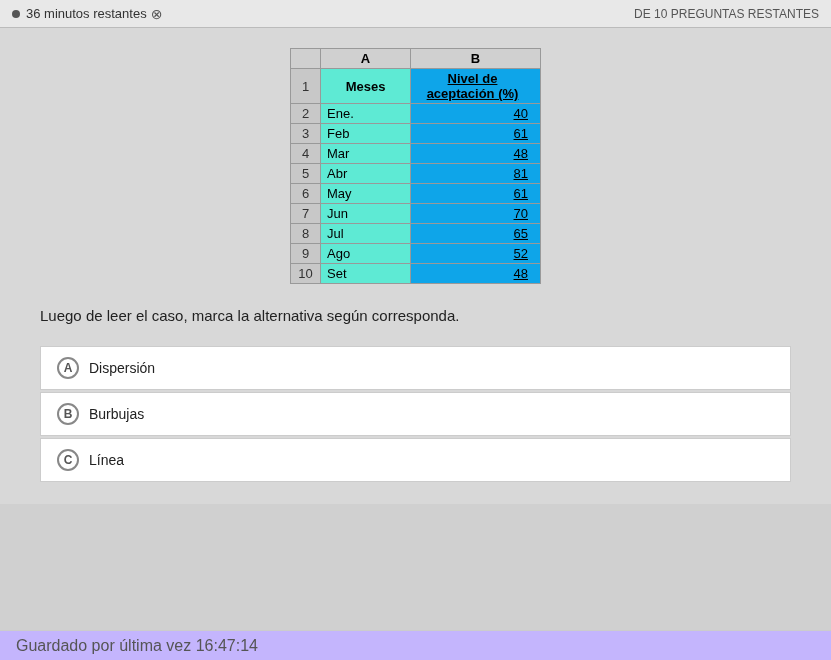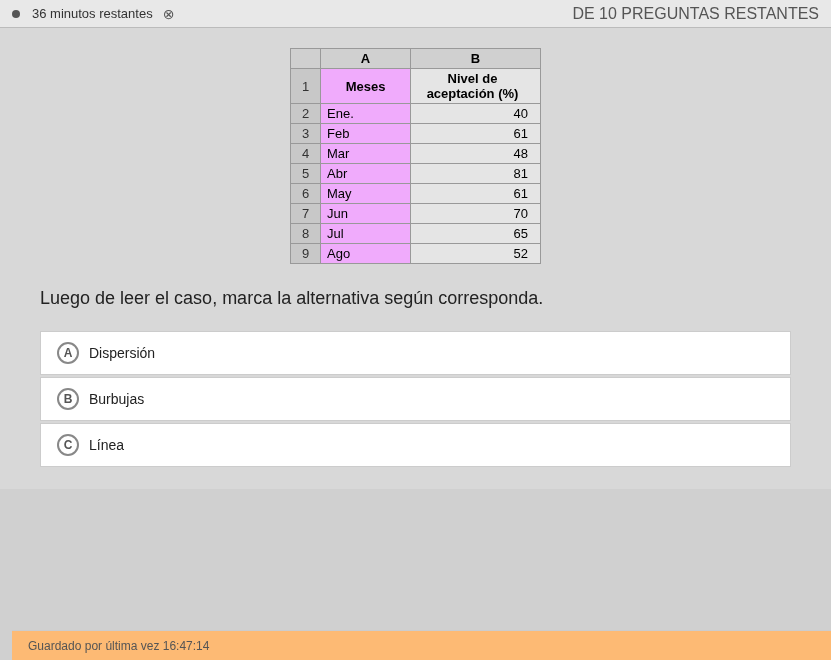--- a/index.html
+++ b/index.html
@@ -18,28 +18,28 @@
       height: 28px;
       display: flex;
       align-items: center;
       padding: 0 12px;
       border-bottom: 1px solid #bbb;
     }
 
     .top-bar-left {
       display: flex;
       align-items: center;
-      gap: 8px;
+      gap: 2px;
       font-size: 13px;
       color: #333;
     }
 
     .top-bar-right {
       margin-left: auto;
-      font-size: 16px;
+      font-size: 12px;
       color: #555;
     }
 
     .main-content {
       padding: 20px 40px;
       background: #d8d8d8;
     }
 
     
     .spreadsheet-wrapper {
@@ -63,47 +63,48 @@
 
     .spreadsheet tr td.row-num {
       background: #c8c8c8;
       text-align: center;
       font-weight: normal;
       color: #333;
       min-width: 30px;
     }
 
     .spreadsheet tr td.month-cell {
-      background: #f0abfc;
+      background: #5eead4;
       min-width: 90px;
     }
 
     .spreadsheet tr td.value-cell {
-      background: #e5e5e5;
+      background: #0ea5e9;
       text-align: right;
       min-width: 130px;
       padding-right: 12px;
+      text-decoration: underline;
     }
 
     
     .spreadsheet .col-header-row th {
       background: #d0d0d0;
       border: 1px solid #999;
       padding: 2px 6px;
       font-weight: bold;
       text-align: center;
     }
 
     
     .col-b-header-cell {
       text-align: center;
     }
 
     .question-text {
-      font-size: 18px;
+      font-size: 15px;
       color: #222;
       line-height: 1.6;
       margin-bottom: 18px;
       background: #d8d8d8;
     }
 
     .answer-options {
       display: flex;
       flex-direction: column;
       gap: 0;
@@ -133,26 +134,26 @@
       font-size: 12px;
       font-weight: bold;
       color: #555;
       flex-shrink: 0;
       background: white;
     }
 
     .footer-bar {
       position: absolute;
       bottom: 0;
-      left: 12px;
+      left: 0;
       right: 0;
-      background: #fdba74;
+      background: #c4b5fd;
       border-top: 1px solid #ccc;
       padding: 6px 16px;
-      font-size: 12px;
+      font-size: 16px;
       color: #555;
       height: 30px;
       display: flex;
       align-items: center;
     }
 
     .dot-icon {
       display: inline-block;
       width: 8px;
       height: 8px;
@@ -229,20 +230,25 @@
           <tr>
             <td class="row-num">8</td>
             <td class="month-cell">Jul</td>
             <td class="value-cell">65</td>
           </tr>
           <tr>
             <td class="row-num">9</td>
             <td class="month-cell">Ago</td>
             <td class="value-cell">52</td>
           </tr>
+          <tr>
+            <td class="row-num">10</td>
+            <td class="month-cell">Set</td>
+            <td class="value-cell">48</td>
+          </tr>
         </tbody>
     </table>
   </div>
 
   <div class="question-text">
     <p>Luego de leer el caso, marca la alternativa según corresponda.</p>
   </div>
 
   <div class="answer-options">
   <div class="answer-option">

